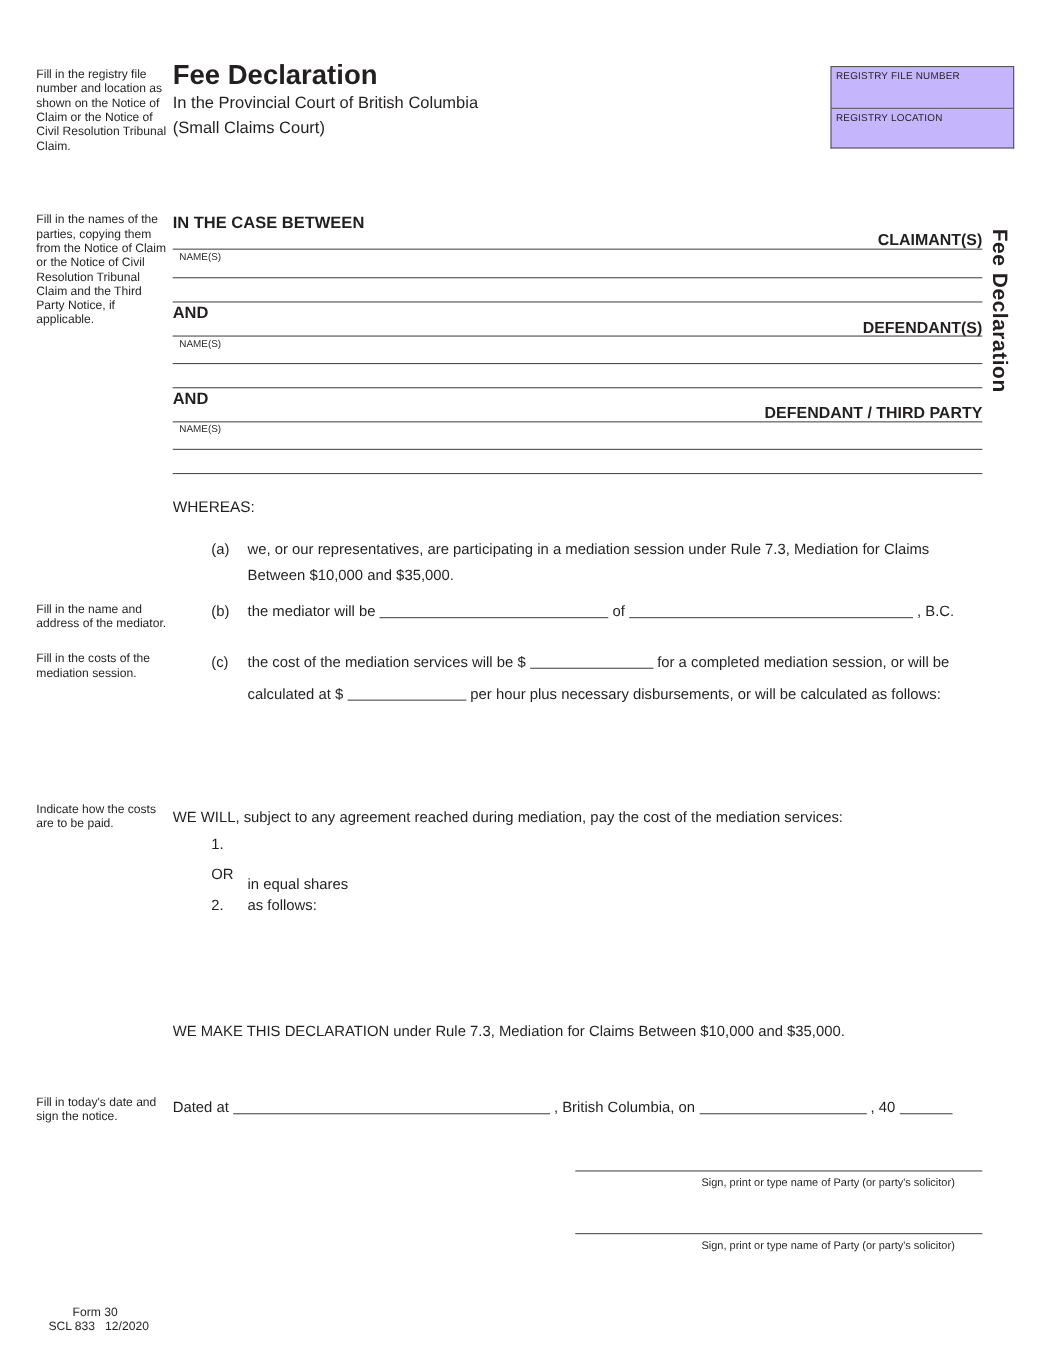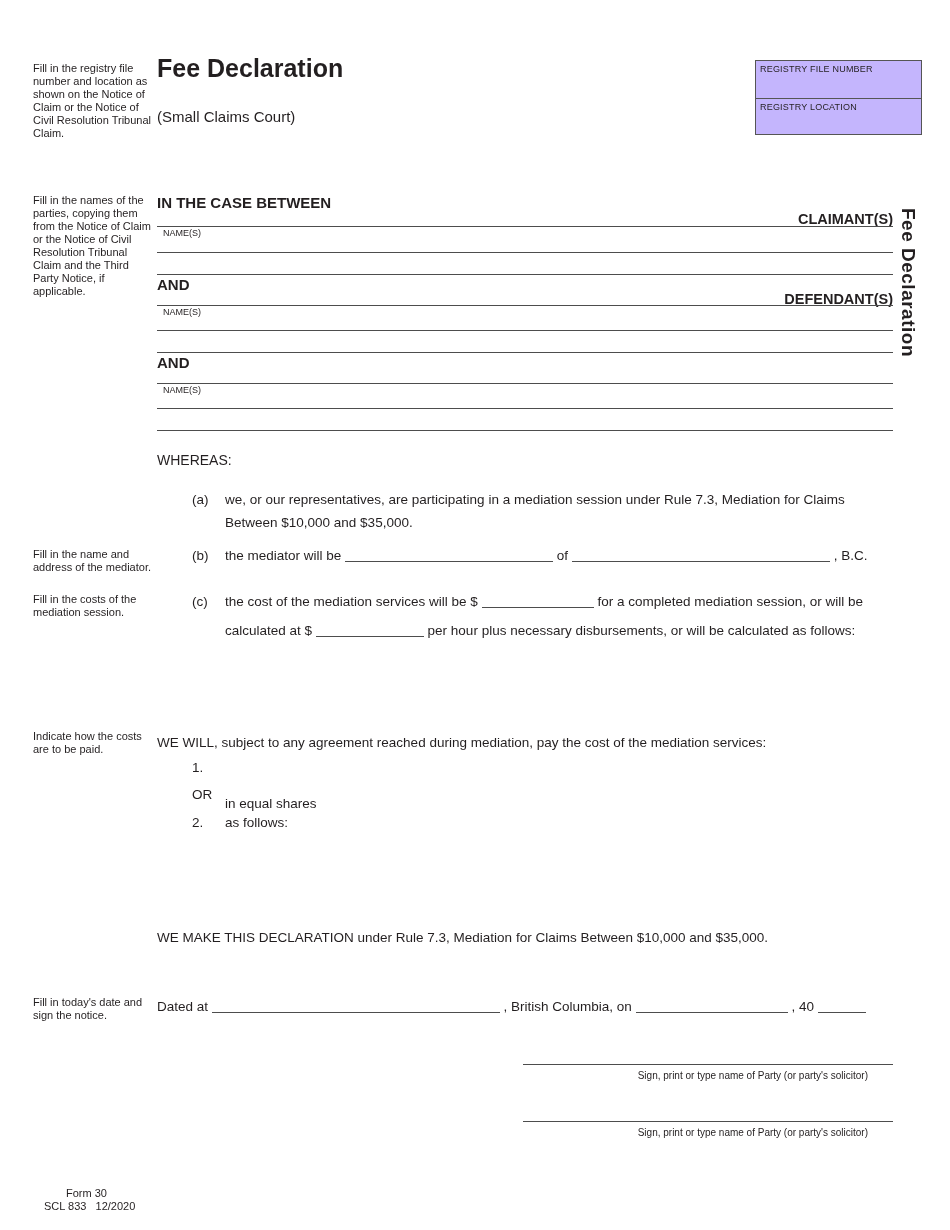--- a/index.html
+++ b/index.html
@@ -51,20 +51,21 @@
 <div class="page">
 
   <div class="margin-note" style="top:38px">Fill in the registry file number and location as shown on the Notice of Claim or the Notice of Civil Resolution Tribunal Claim.</div>
   <div class="margin-note" style="top:170px">Fill in the names of the parties, copying them from the Notice of Claim or the Notice of Civil Resolution Tribunal Claim and the Third Party Notice, if applicable.</div>
   <div class="margin-note" style="top:524px">Fill in the name and address of the mediator.</div>
   <div class="margin-note" style="top:569px">Fill in the costs of the mediation session.</div>
   <div class="margin-note" style="top:706px">Indicate how the costs are to be paid.</div>
   <div class="margin-note" style="top:972px">Fill in today's date and sign the notice.</div>
 
   <h1 class="title">Fee Declaration</h1>
+  <div class="subtitle" style="top:61px">In the Provincial Court of British Columbia</div>
   <div class="subtitle" style="top:84px">(Small Claims Court)</div>
 
   <div class="registry">
     <div class="registry-cell" style="height:39px">
       <div class="registry-label">REGISTRY FILE NUMBER</div>
     </div>
     <div class="registry-cell" style="height:36px; border-top:none">
       <div class="registry-label">REGISTRY LOCATION</div>
     </div>
   </div>
@@ -80,20 +81,21 @@
   <div class="rule" style="left:157px; top:250px; width:736px"></div>
 
   <div class="and-label" style="top:252px">AND</div>
   <div class="party-label" style="top:267px">DEFENDANT(S)</div>
   <div class="rule" style="left:157px; top:281px; width:736px"></div>
   <div class="names-label" style="top:283px">NAME(S)</div>
   <div class="rule" style="left:157px; top:306px; width:736px"></div>
   <div class="rule" style="left:157px; top:328px; width:736px"></div>
 
   <div class="and-label" style="top:330px">AND</div>
+  <div class="party-label" style="top:344px">DEFENDANT / THIRD PARTY</div>
   <div class="rule" style="left:157px; top:359px; width:736px"></div>
   <div class="names-label" style="top:361px">NAME(S)</div>
   <div class="rule" style="left:157px; top:384px; width:736px"></div>
   <div class="rule" style="left:157px; top:406px; width:736px"></div>
 
   <div class="whereas-heading">WHEREAS:</div>
 
   <div class="clause" style="top:464px">
     <span class="clause-num">(a)</span>
     <div class="clause-body">we, or our representatives, are participating in a mediation session under Rule 7.3, Mediation for Claims Between $10,000 and $35,000.</div>

